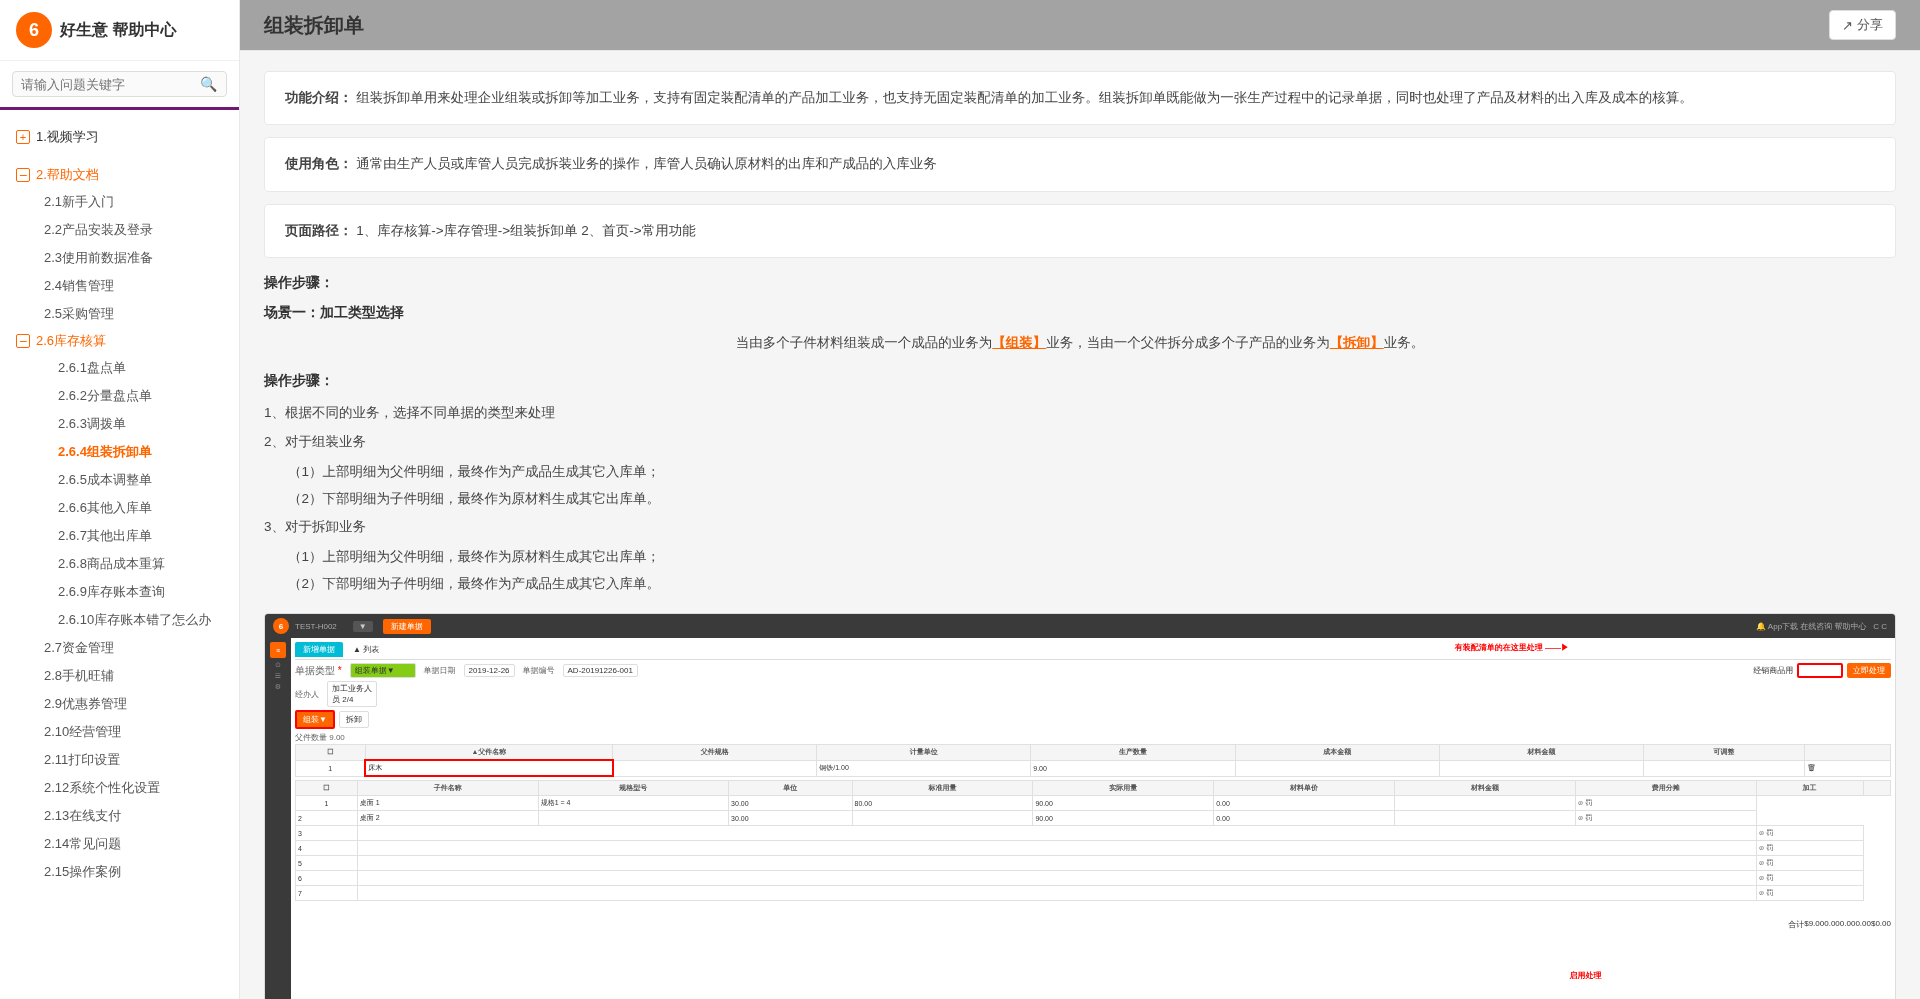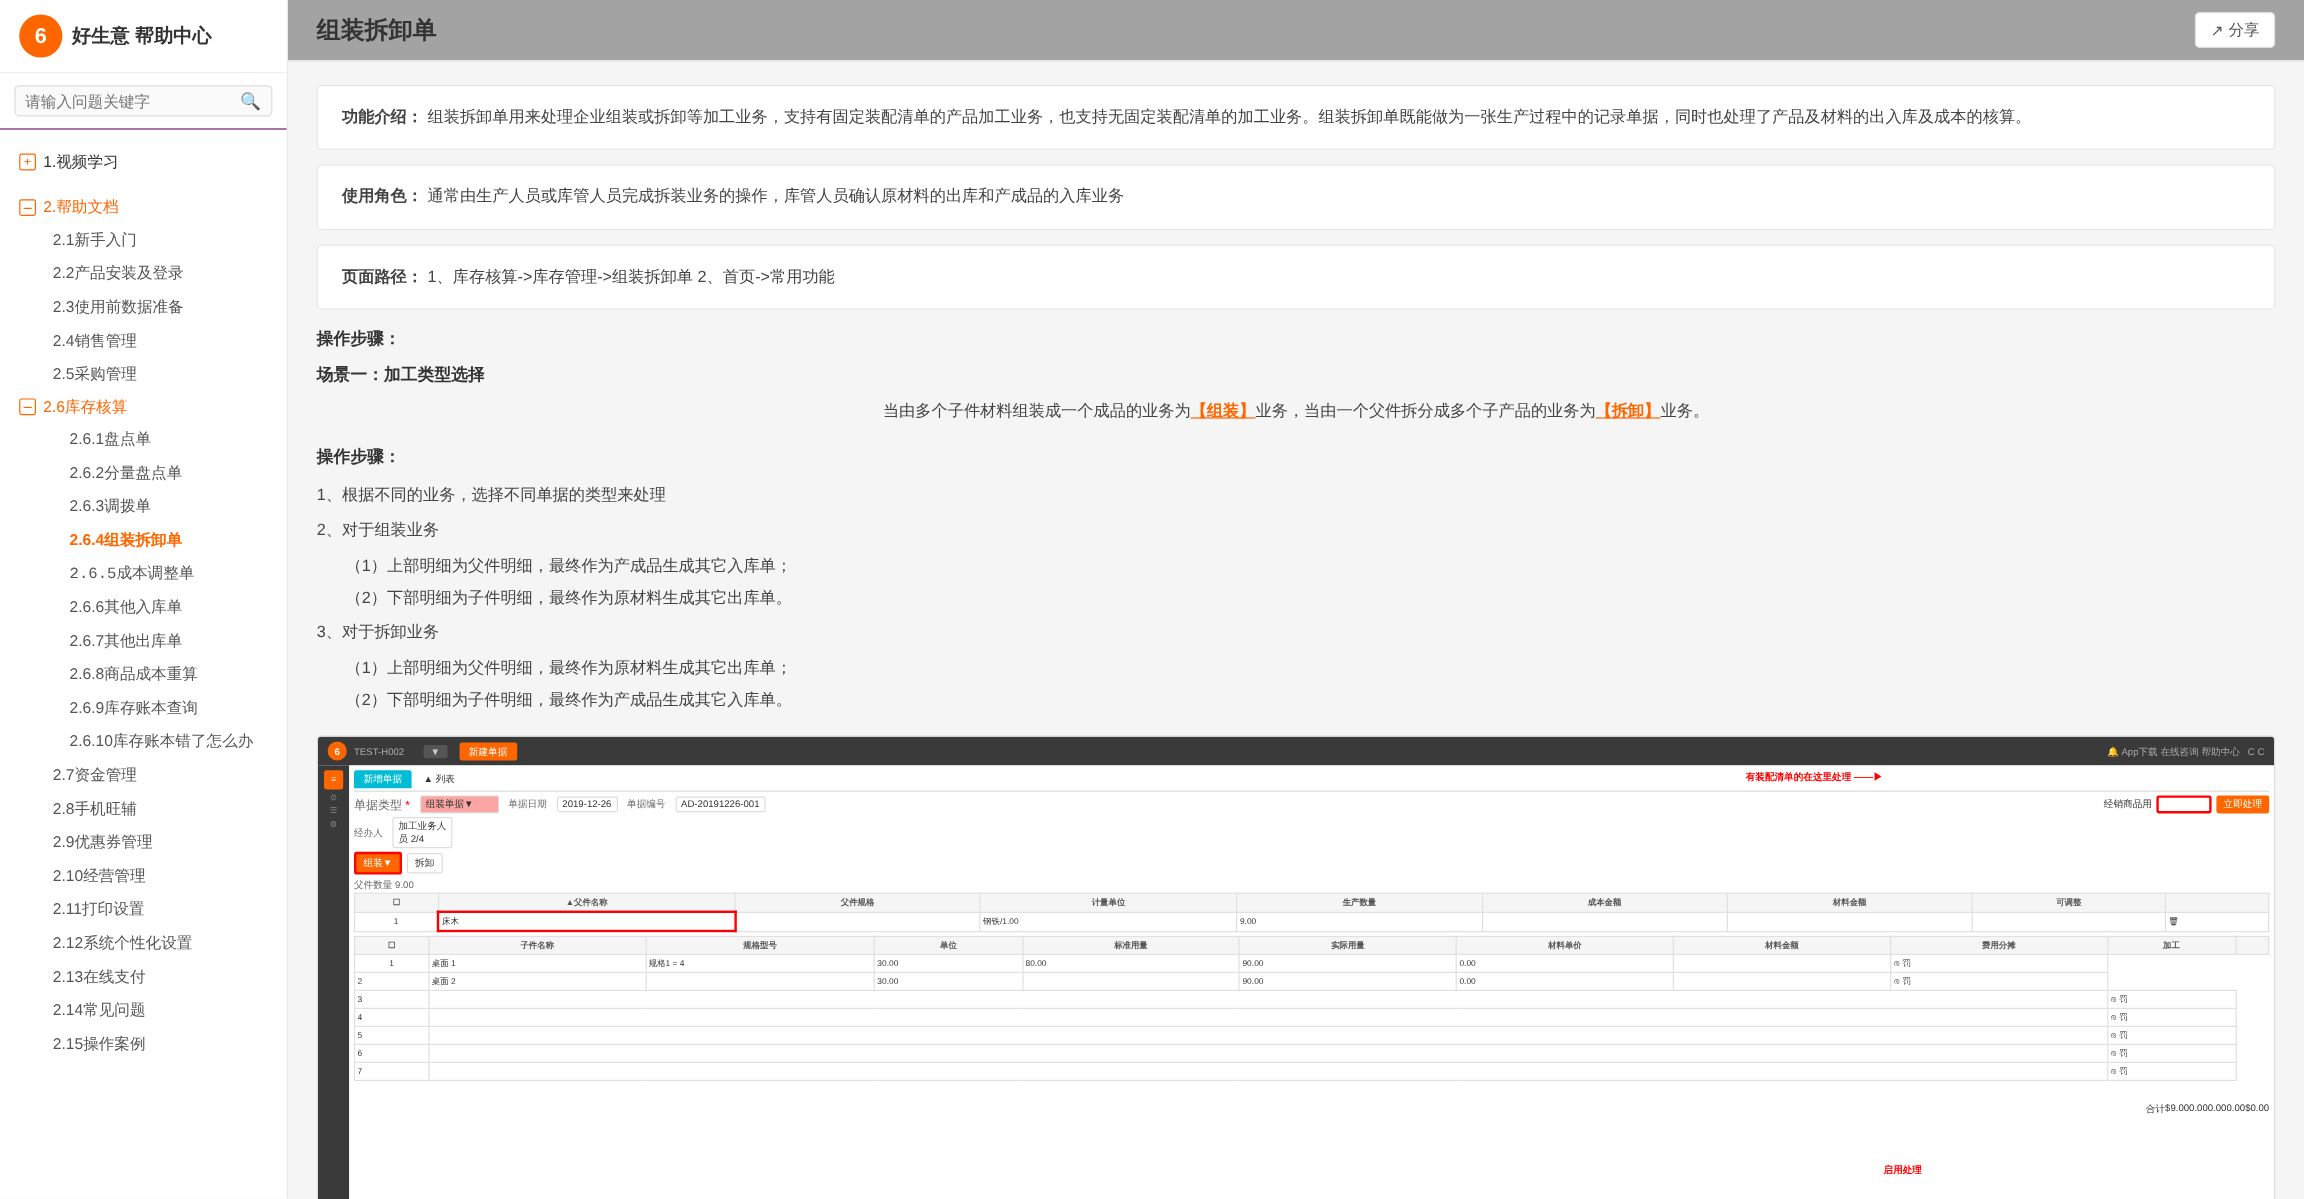--- a/index.html
+++ b/index.html
@@ -37,21 +37,21 @@
       margin-right: 8px;
       flex-shrink: 0;
     }
     #logo-text {
       font-size: 16px;
       font-weight: bold;
       color: #333;
     }
     #search-area {
       padding: 10px 12px;
-      border-bottom: 1px solid #701a75;
+      border-bottom: 3px solid #701a75;
     }
     #search-box {
       display: flex;
       align-items: center;
       border: 1px solid #ddd;
       border-radius: 4px;
       padding: 4px 8px;
       background: #fafafa;
     }
     #search-input {
@@ -256,21 +256,21 @@
         <div>
           <div class="nav-section-title active" style="padding-left:0;">
             <span class="minus-icon">−</span>
             <span>2.6库存核算</span>
           </div>
           <div>
             <div class="nav-sub-item" style="padding-left:42px;">2.6.1盘点单</div>
             <div class="nav-sub-item" style="padding-left:42px;">2.6.2分量盘点单</div>
             <div class="nav-sub-item" style="padding-left:42px;">2.6.3调拨单</div>
             <div class="nav-sub-item active-bold" style="padding-left:42px;">2.6.4组装拆卸单</div>
-            <div class="nav-sub-item" style="padding-left:42px;font-family:Liberation Mono, monospace;">2.6.5成本调整单</div>
+            <div class="nav-sub-item" style="padding-left:42px;">2.6.5成本调整单</div>
             <div class="nav-sub-item" style="padding-left:42px;">2.6.6其他入库单</div>
             <div class="nav-sub-item" style="padding-left:42px;">2.6.7其他出库单</div>
             <div class="nav-sub-item" style="padding-left:42px;">2.6.8商品成本重算</div>
             <div class="nav-sub-item" style="padding-left:42px;">2.6.9库存账本查询</div>
             <div class="nav-sub-item" style="padding-left:42px;">2.6.10库存账本错了怎么办</div>
           </div>
         </div>
 
         <div class="nav-sub-item">2.7资金管理</div>
         <div class="nav-sub-item">2.8手机旺辅</div>
@@ -357,21 +357,21 @@
 
             <div style="flex:1;background:#fff;padding:4px;overflow:hidden;">
 
               <div style="display:flex;gap:2px;margin-bottom:3px;border-bottom:1px solid #ddd;padding-bottom:2px;">
                 <div style="background:#00bcd4;color:#fff;padding:2px 8px;border-radius:2px 2px 0 0;font-size:8px;">新增单据</div>
                 <div style="color:#333;padding:2px 8px;font-size:8px;">▲ 列表</div>
               </div>
 
               <div style="display:flex;gap:8px;align-items:center;margin-bottom:3px;flex-wrap:wrap;">
                 <span style="font-size:10px;color:#666;">单据类型 <span style="color:#f00;">*</span></span>
-                <div style="border:1px solid #ddd;border-radius:2px;padding:1px 20px 1px 4px;font-size:8px;color:#333;position:relative;background:#fca5a5;">组装单据▼</div>
+                <div style="border:1px solid #ddd;border-radius:2px;padding:1px 20px 1px 4px;font-size:8px;color:#333;position:relative;background:#84cc16;">组装单据▼</div>
                 <span style="font-size:8px;color:#666;">单据日期</span>
                 <div style="border:1px solid #ddd;border-radius:2px;padding:1px 4px;font-size:8px;color:#333;">2019-12-26</div>
                 <span style="font-size:8px;color:#666;">单据编号</span>
                 <div style="border:1px solid #ddd;border-radius:2px;padding:1px 4px;font-size:8px;color:#333;">AD-20191226-001</div>
                 <div style="flex:1;display:flex;justify-content:flex-end;align-items:center;gap:4px;">
                   <span style="font-size:8px;color:#333;">经销商品用</span>
                   <div style="border:2px solid #f00;padding:1px 12px;border-radius:2px;font-size:8px;background:#fff;">&nbsp;&nbsp;&nbsp;&nbsp;&nbsp;&nbsp;&nbsp;&nbsp;</div>
                   <div style="background:#f60;color:#fff;font-size:8px;padding:2px 6px;border-radius:2px;">立即处理</div>
                 </div>
               </div>

